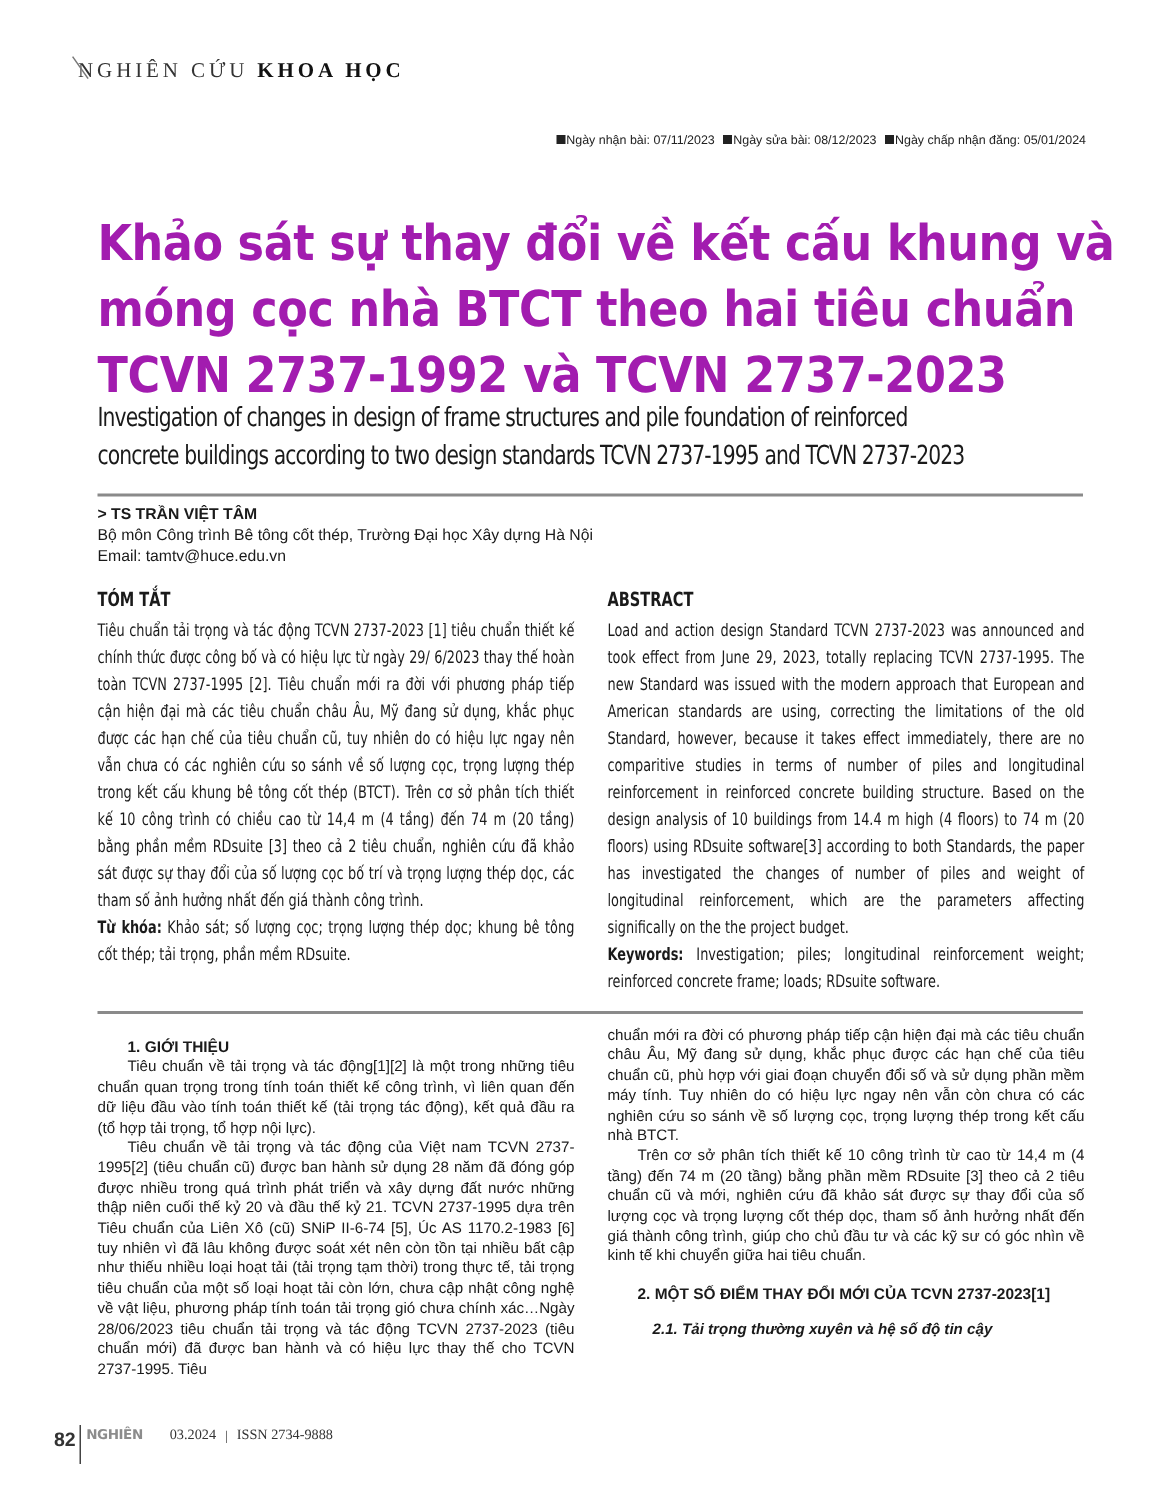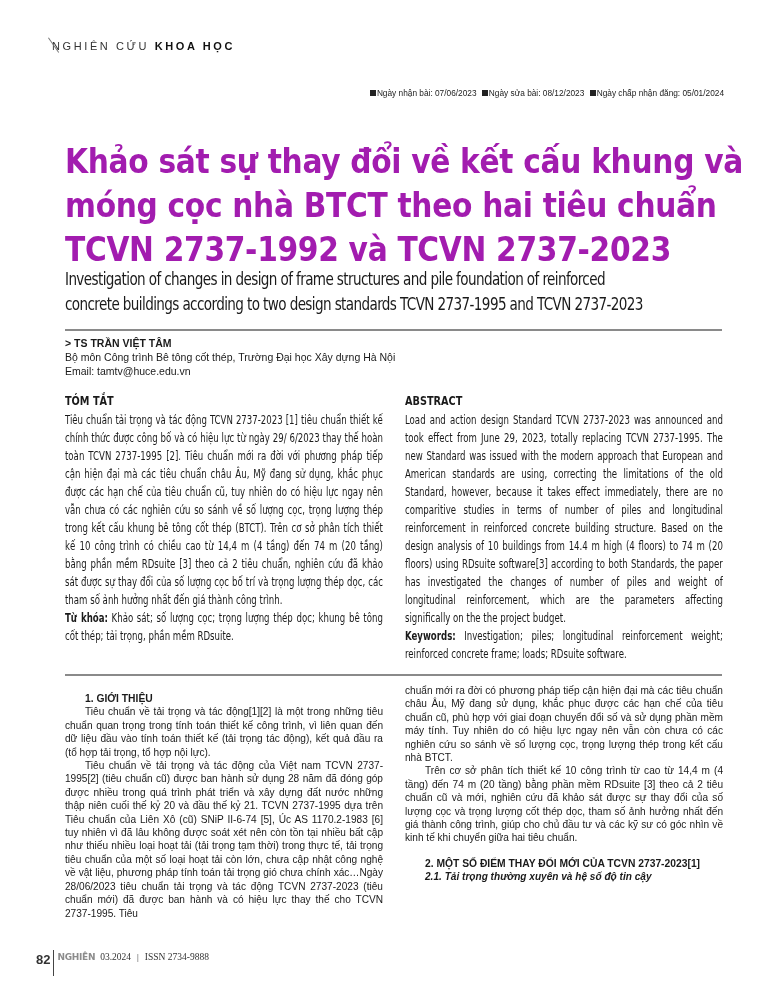--- a/index.html
+++ b/index.html
@@ -2,22 +2,22 @@
 <html><head>
   <meta charset="utf-8">
   <style>
     html, body { margin: 0; padding: 0; background: #ffffff; }
     body {
       width: 768px; height: 994px; position: relative; overflow: hidden;
       color: #1a1a1a; font-family: "Liberation Sans", sans-serif;
     }
     .header-section {
       position: absolute; left: 52px; top: 40px;
-      font-family: Liberation Sans, sans-serif;
-      font-size: 11px; letter-spacing: 2.6px; color: #333;
+      font-family: Liberation Serif, serif;
+      font-size: 14px; letter-spacing: 2.6px; color: #333;
     }
     .header-section .slash {
       position: absolute; left: -4px; top: -2px; width: 1px; height: 18px;
       background: #777; transform: rotate(-35deg); transform-origin: top left;
     }
     .header-section .light { font-weight: normal; }
     .header-section .bold { font-weight: bold; color: #111; }
 
     .dates {
       position: absolute; right: 44px; top: 88px;
@@ -65,42 +65,42 @@
       position: absolute; top: 692px; width: 318px;
       font-family: "Liberation Sans", sans-serif;
       font-size: 10.1px; line-height: 13.4px; color: #1a1a1a; text-align: justify;
     }
     .body-col.left { left: 65px; }
     .body-col.right { left: 405px; top: 684px; }
     .body-col p { margin: 0; text-indent: 20px; }
     .body-col p.noindent { text-indent: 0; }
     .body-col h4 { margin: 0; padding-left: 20px; font-size: 10.3px; font-weight: bold; line-height: 13.4px; }
     .body-col h4.spaced { margin-top: 12px; }
-    .body-col h5 { margin: 0; padding-left: 20px; font-size: 10.1px; font-weight: bold; font-style: italic; line-height: 13.4px; }
+    .body-col h5 { margin: 10px; padding-left: 20px; font-size: 10.1px; font-weight: bold; font-style: italic; line-height: 13.4px; }
 
     .footer {
       position: absolute; left: 36px; top: 950px; height: 30px;
       font-size: 9px; color: #333; display: flex; align-items: flex-start;
     }
     .footer .page { font-weight: bold; font-family: "Liberation Sans", sans-serif; font-size: 13px; padding-top: 2px; }
     .footer .vbar { width: 1px; height: 26px; background: #444; margin: 0 3px 0 3px; }
     .footer .logo { font-weight: bold; font-family: "DejaVu Sans", sans-serif; font-size: 9px; color: #8c8c8c; letter-spacing: -0.3px; padding-top: 2px; }
-    .footer .issue { font-family: "Liberation Serif", serif; font-size: 9.5px; color: #333; padding-top: 2px; margin-left: 5px; }
+    .footer .issue { font-family: "Liberation Serif", serif; font-size: 9.5px; color: #333; padding-top: 2px; margin-left: 18px; }
     .footer .sep { font-family: "Liberation Serif", serif; margin: 0 6px; padding-top: 2px; }
   </style>
 </head>
 <body>
 
 <div class="header-section">
   <span class="slash"></span>
   <span class="light">NGHIÊN CỨU </span><span class="bold">KHOA HỌC</span>
 </div>
 
 <div class="dates">
-  <span class="sq"></span><span>Ngày nhận bài: 07/06/2023</span>
+  <span class="sq"></span><span>Ngày nhận bài: 07/11/2023</span>
   <span class="sq"></span><span>Ngày sửa bài: 08/12/2023</span>
   <span class="sq"></span><span>Ngày chấp nhận đăng: 05/01/2024</span>
 </div>
 
 <h1 class="title">
   <div>Khảo sát sự thay đổi về kết cấu khung và</div>
   <div>móng cọc nhà BTCT theo hai tiêu chuẩn</div>
   <div>TCVN 2737-1992 và TCVN 2737-2023</div>
 </h1>
 

